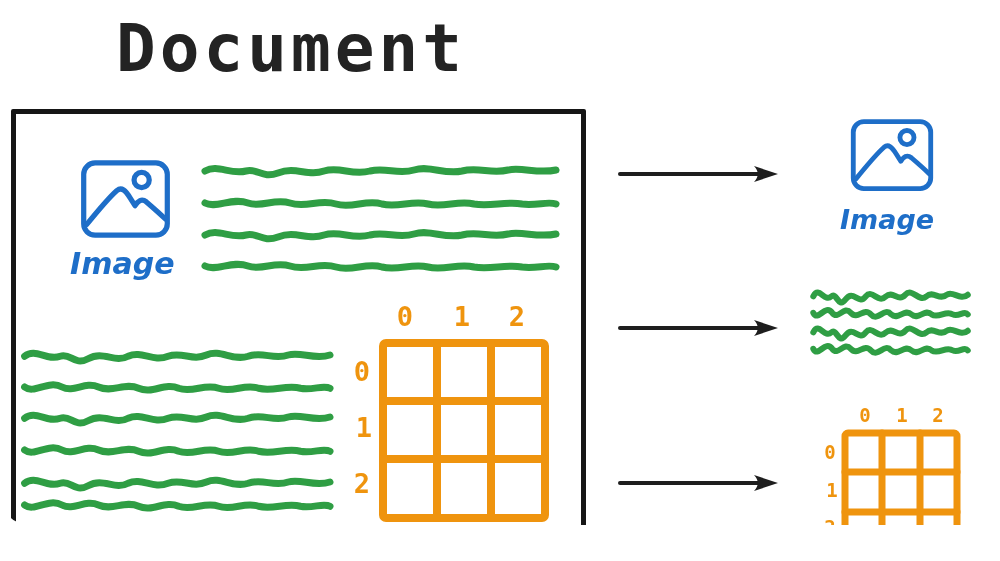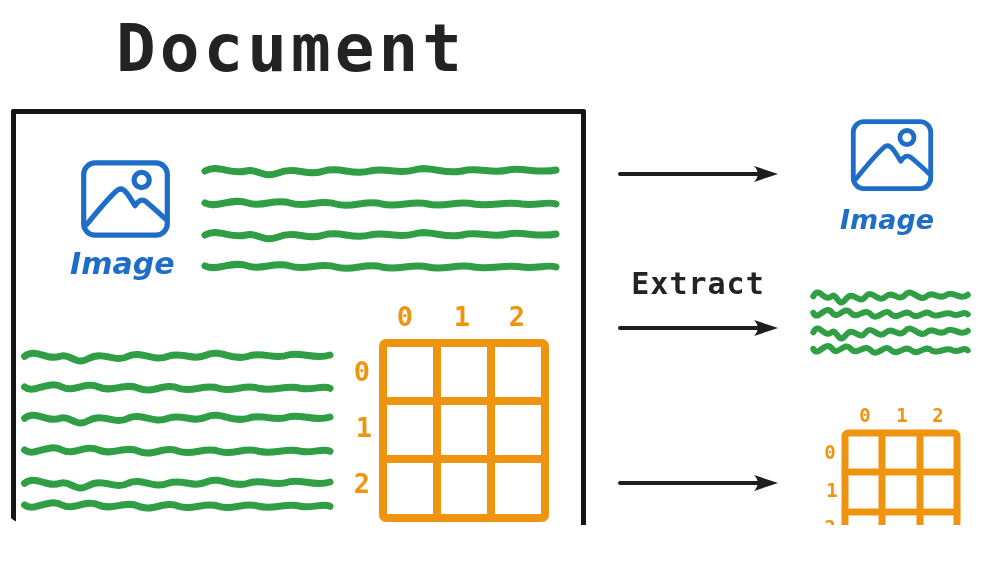--- a/index.html
+++ b/index.html
@@ -109,21 +109,20 @@
   <div class="abs grid-label big" style="left:505px;top:301px">2</div>
 
   <div class="abs grid-label big" style="left:350px;top:356px">0</div>
   <div class="abs grid-label big" style="left:352px;top:412px">1</div>
   <div class="abs grid-label big" style="left:350px;top:468px">2</div>
 
   <svg class="abs" style="left:618px;top:163px" width="162" height="22">
     <path class="arrow-line" d="M2,11 L140,11"></path>
     <path class="arrow-head" d="M136,3 L160,11 L136,19 C141,14 141,8 136,3 Z"></path>
   </svg>
-  <div class="abs extract-label">Extract</div>
   <svg class="abs" style="left:618px;top:317px" width="162" height="22">
     <path class="arrow-line" d="M2,11 L140,11"></path>
     <path class="arrow-head" d="M136,3 L160,11 L136,19 C141,14 141,8 136,3 Z"></path>
   </svg>
   <svg class="abs" style="left:618px;top:472px" width="162" height="22">
     <path class="arrow-line" d="M2,11 L140,11"></path>
     <path class="arrow-head" d="M136,3 L160,11 L136,19 C141,14 141,8 136,3 Z"></path>
   </svg>
 
   <svg class="abs" style="left:848px;top:117px" width="88" height="78" viewBox="0 0 100 88">

